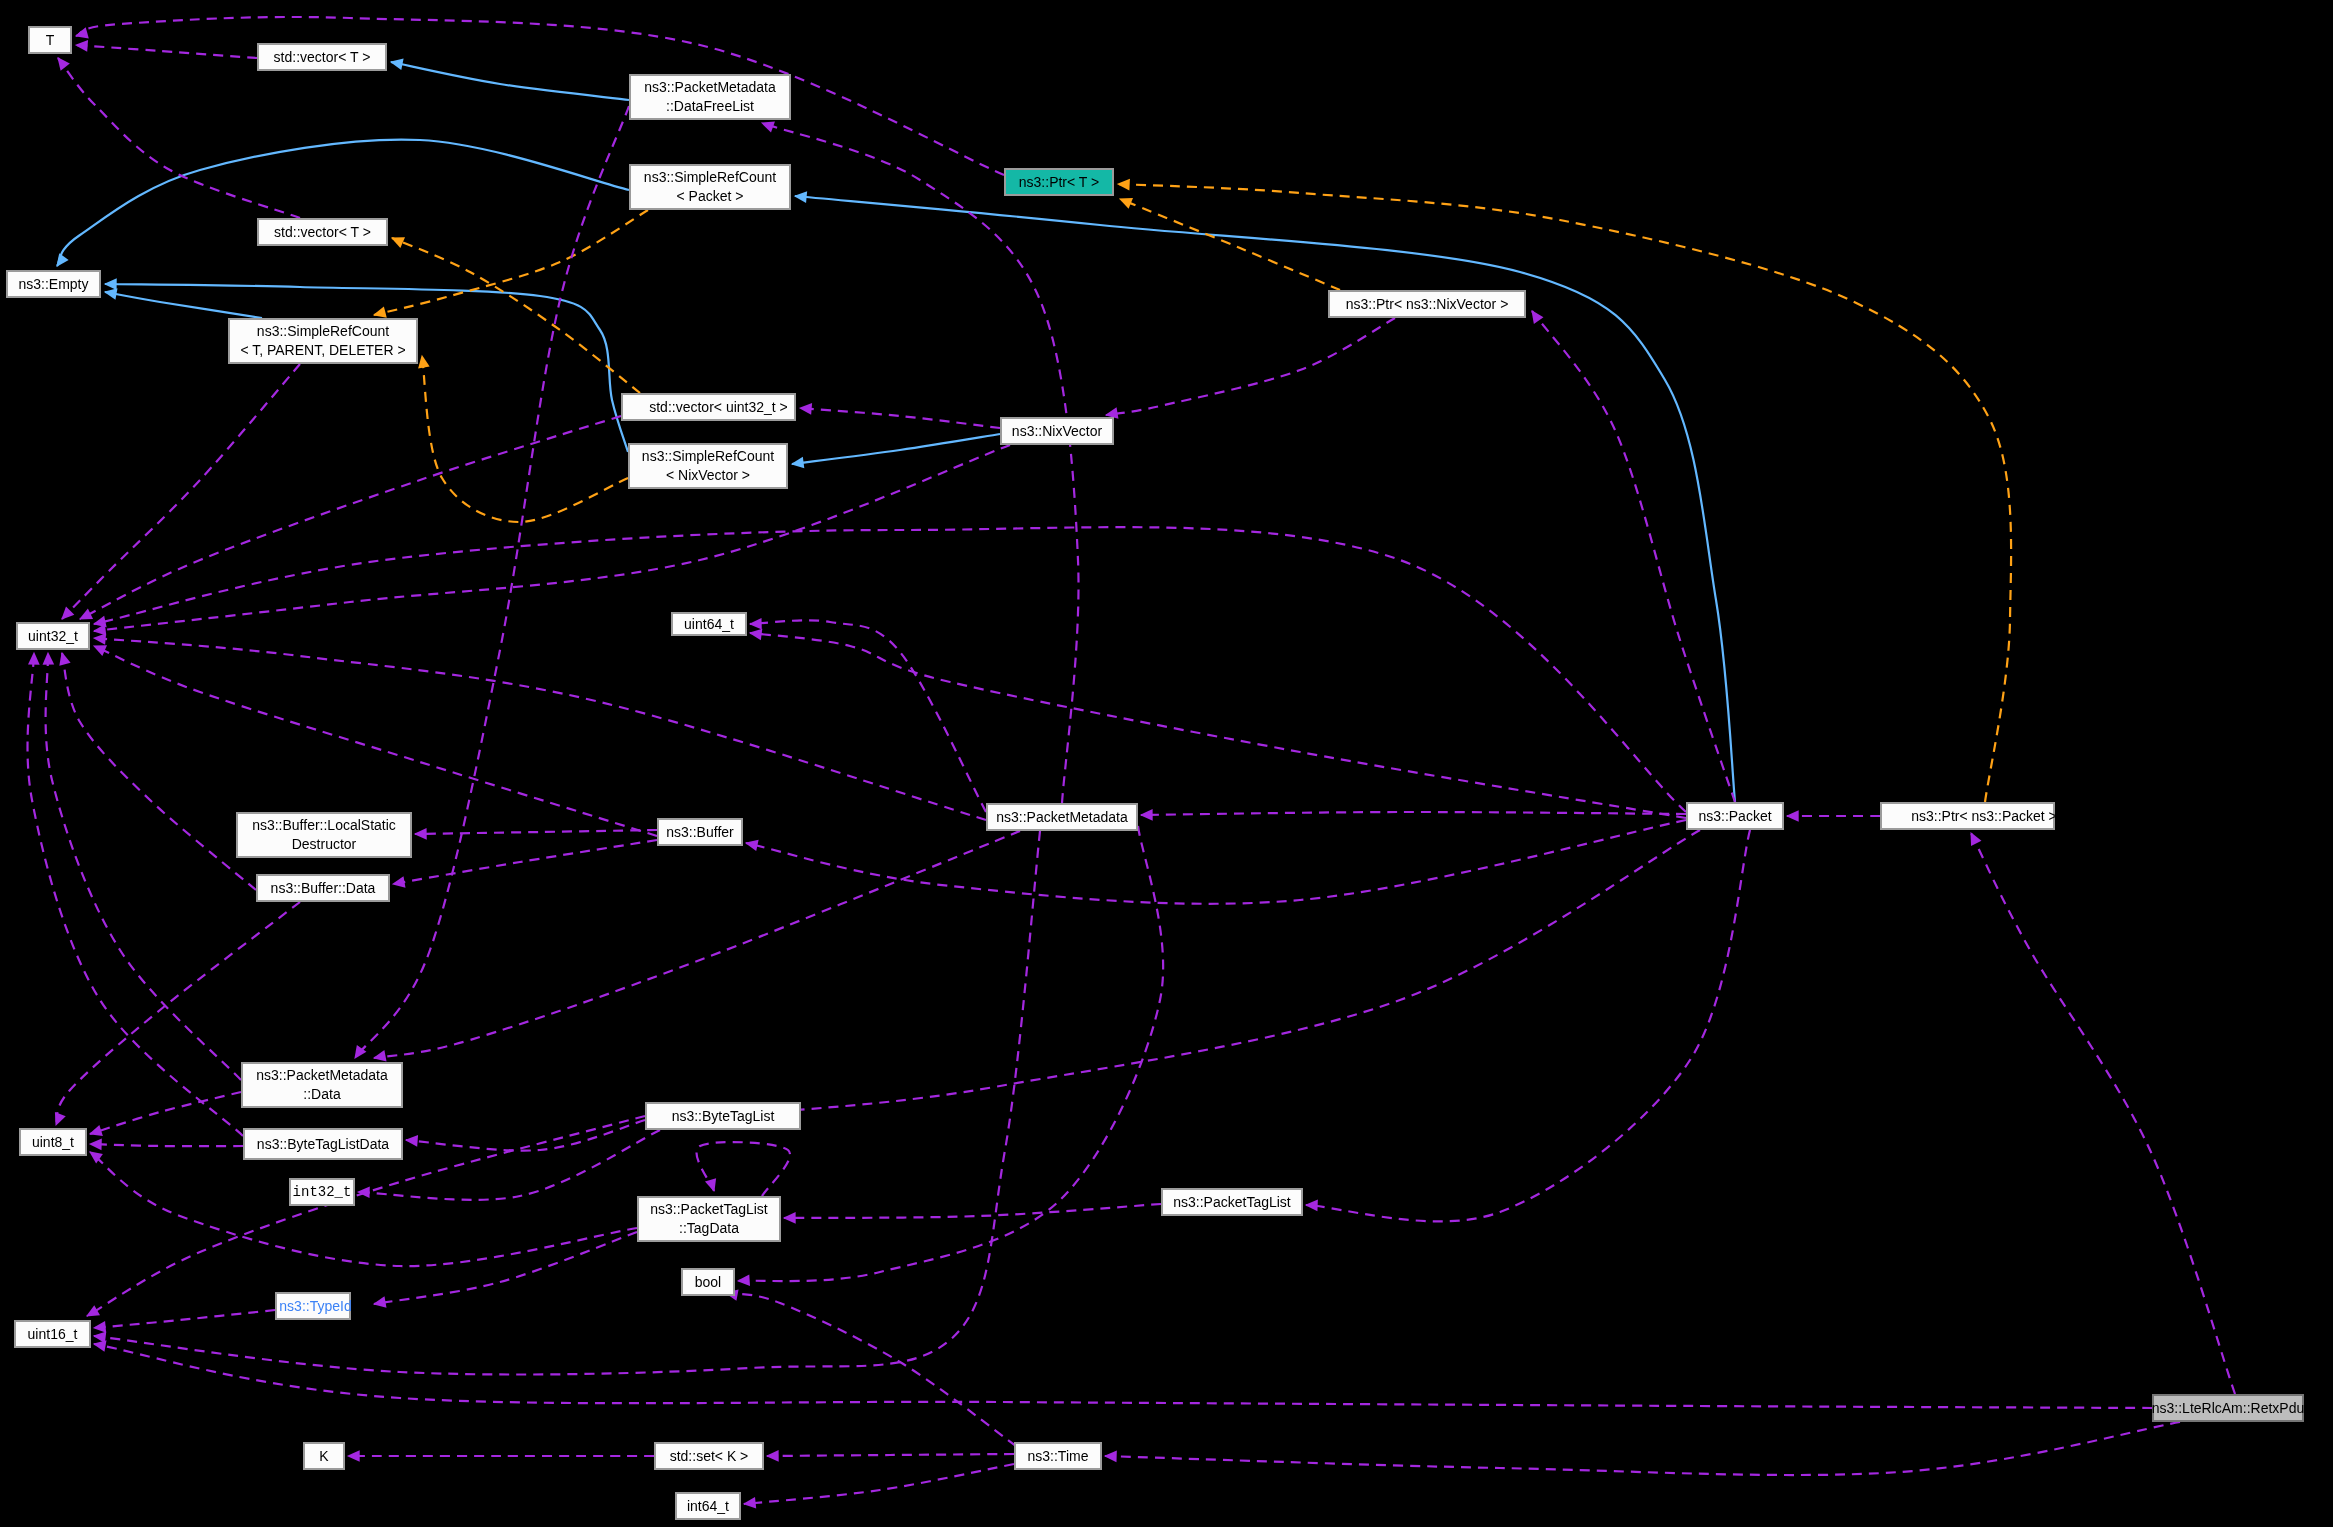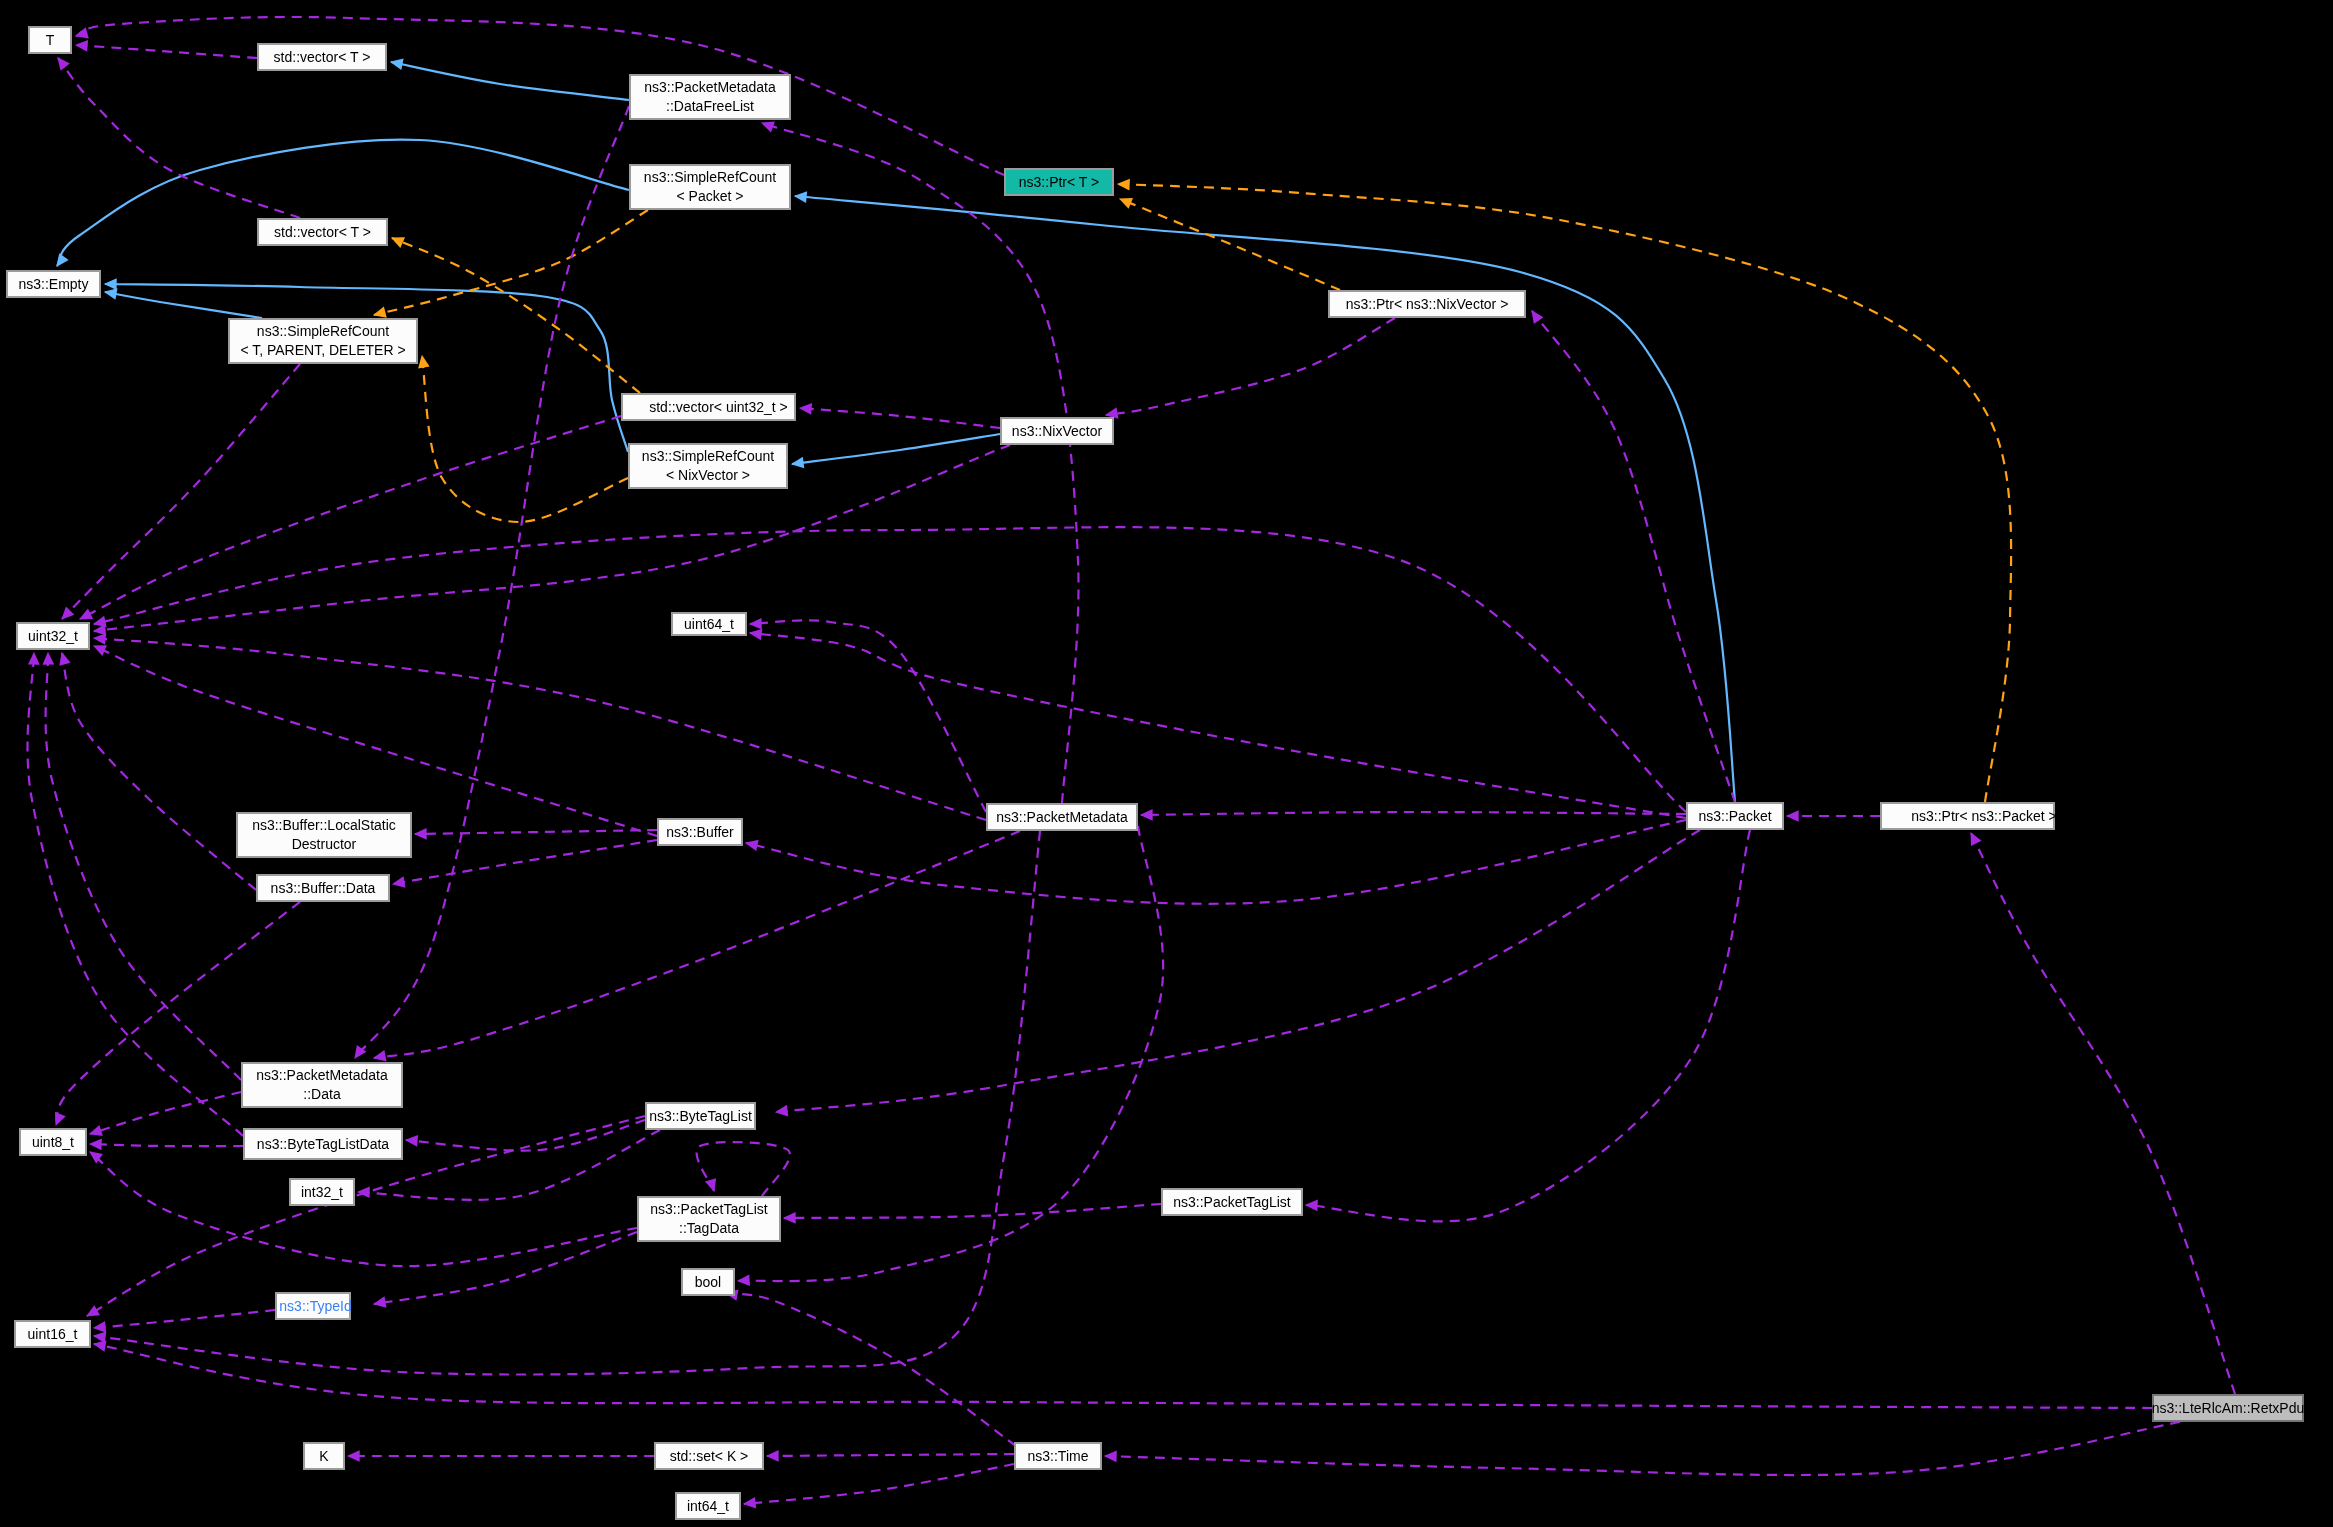--- a/index.html
+++ b/index.html
@@ -160,24 +160,24 @@
       <div class="node" style="left: 241px; top: 1062px; width: 162px; height: 46px; background: rgb(252, 252, 252); border: 2px solid rgb(155, 155, 155); color: rgb(0, 0, 0);">
         <span>ns3::PacketMetadata</span>
         <span>::Data</span>
       </div>
       <div class="node" style="left: 19px; top: 1128px; width: 68px; height: 28px; background: rgb(252, 252, 252); border: 2px solid rgb(155, 155, 155); color: rgb(0, 0, 0);">
         <span>uint8_t</span>
       </div>
       <div class="node" style="left: 243px; top: 1128px; width: 160px; height: 32px; background: rgb(252, 252, 252); border: 2px solid rgb(155, 155, 155); color: rgb(0, 0, 0);">
         <span>ns3::ByteTagListData</span>
       </div>
-      <div class="node" style="left: 289px; top: 1178px; width: 66px; height: 28px; background: rgb(252, 252, 252); border: 2px solid rgb(155, 155, 155); color: rgb(0, 0, 0);">
+      <div class="node" style="left: 289px; top: 1178px; width: 66px; height: 28px; background: rgb(252, 252, 252); border: 2px solid rgb(155, 155, 155); color: rgb(0, 0, 0); font-family: Liberation Mono, monospace;">
         <span>int32_t</span>
       </div>
-      <div class="node" style="left: 645px; top: 1102px; width: 111px; height: 28px; background: rgb(252, 252, 252); border: 2px solid rgb(155, 155, 155); color: rgb(0, 0, 0); justify-content: center;">
+      <div class="node" style="left: 645px; top: 1102px; width: 156px; height: 28px; background: rgb(252, 252, 252); border: 2px solid rgb(155, 155, 155); color: rgb(0, 0, 0); justify-content: center;">
         <span>ns3::ByteTagList</span>
       </div>
       <div class="node" style="left: 637px; top: 1196px; width: 144px; height: 46px; background: rgb(252, 252, 252); border: 2px solid rgb(155, 155, 155); color: rgb(0, 0, 0);">
         <span>ns3::PacketTagList</span>
         <span>::TagData</span>
       </div>
       <div class="node" style="left: 681px; top: 1268px; width: 54px; height: 28px; background: rgb(252, 252, 252); border: 2px solid rgb(155, 155, 155); color: rgb(0, 0, 0);">
         <span>bool</span>
       </div>
       <div class="node" style="left: 1161px; top: 1188px; width: 142px; height: 28px; background: rgb(252, 252, 252); border: 2px solid rgb(155, 155, 155); color: rgb(0, 0, 0);">

